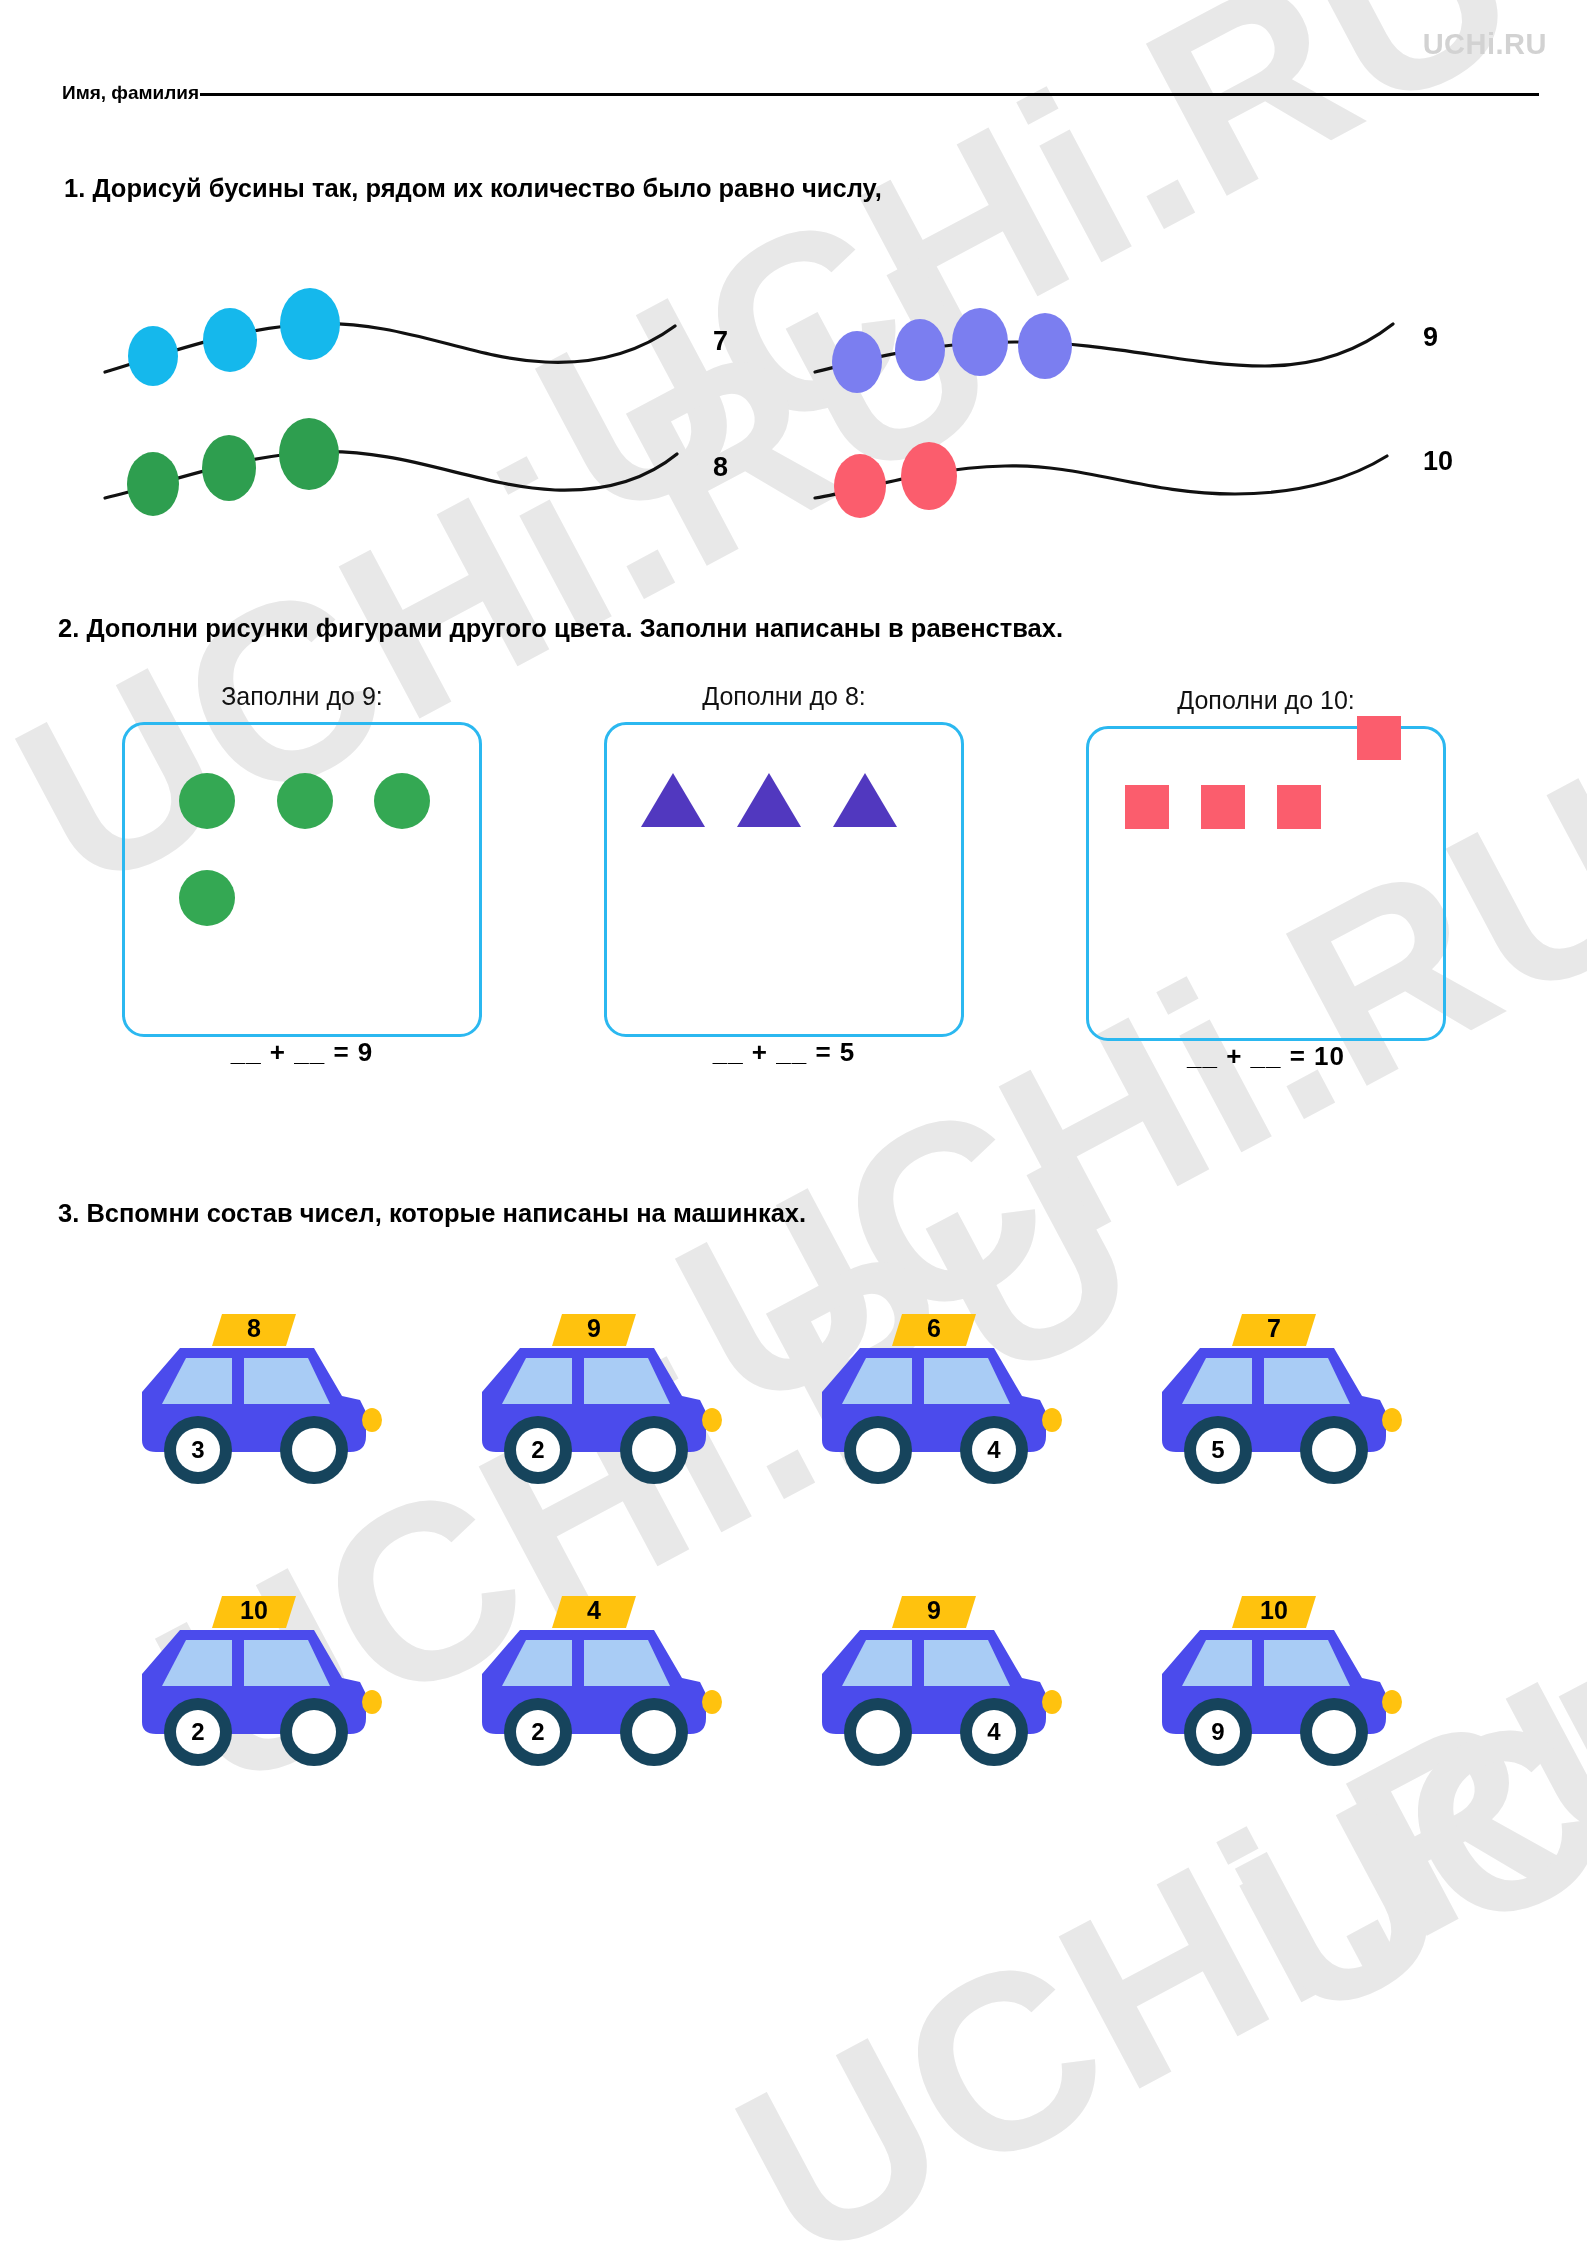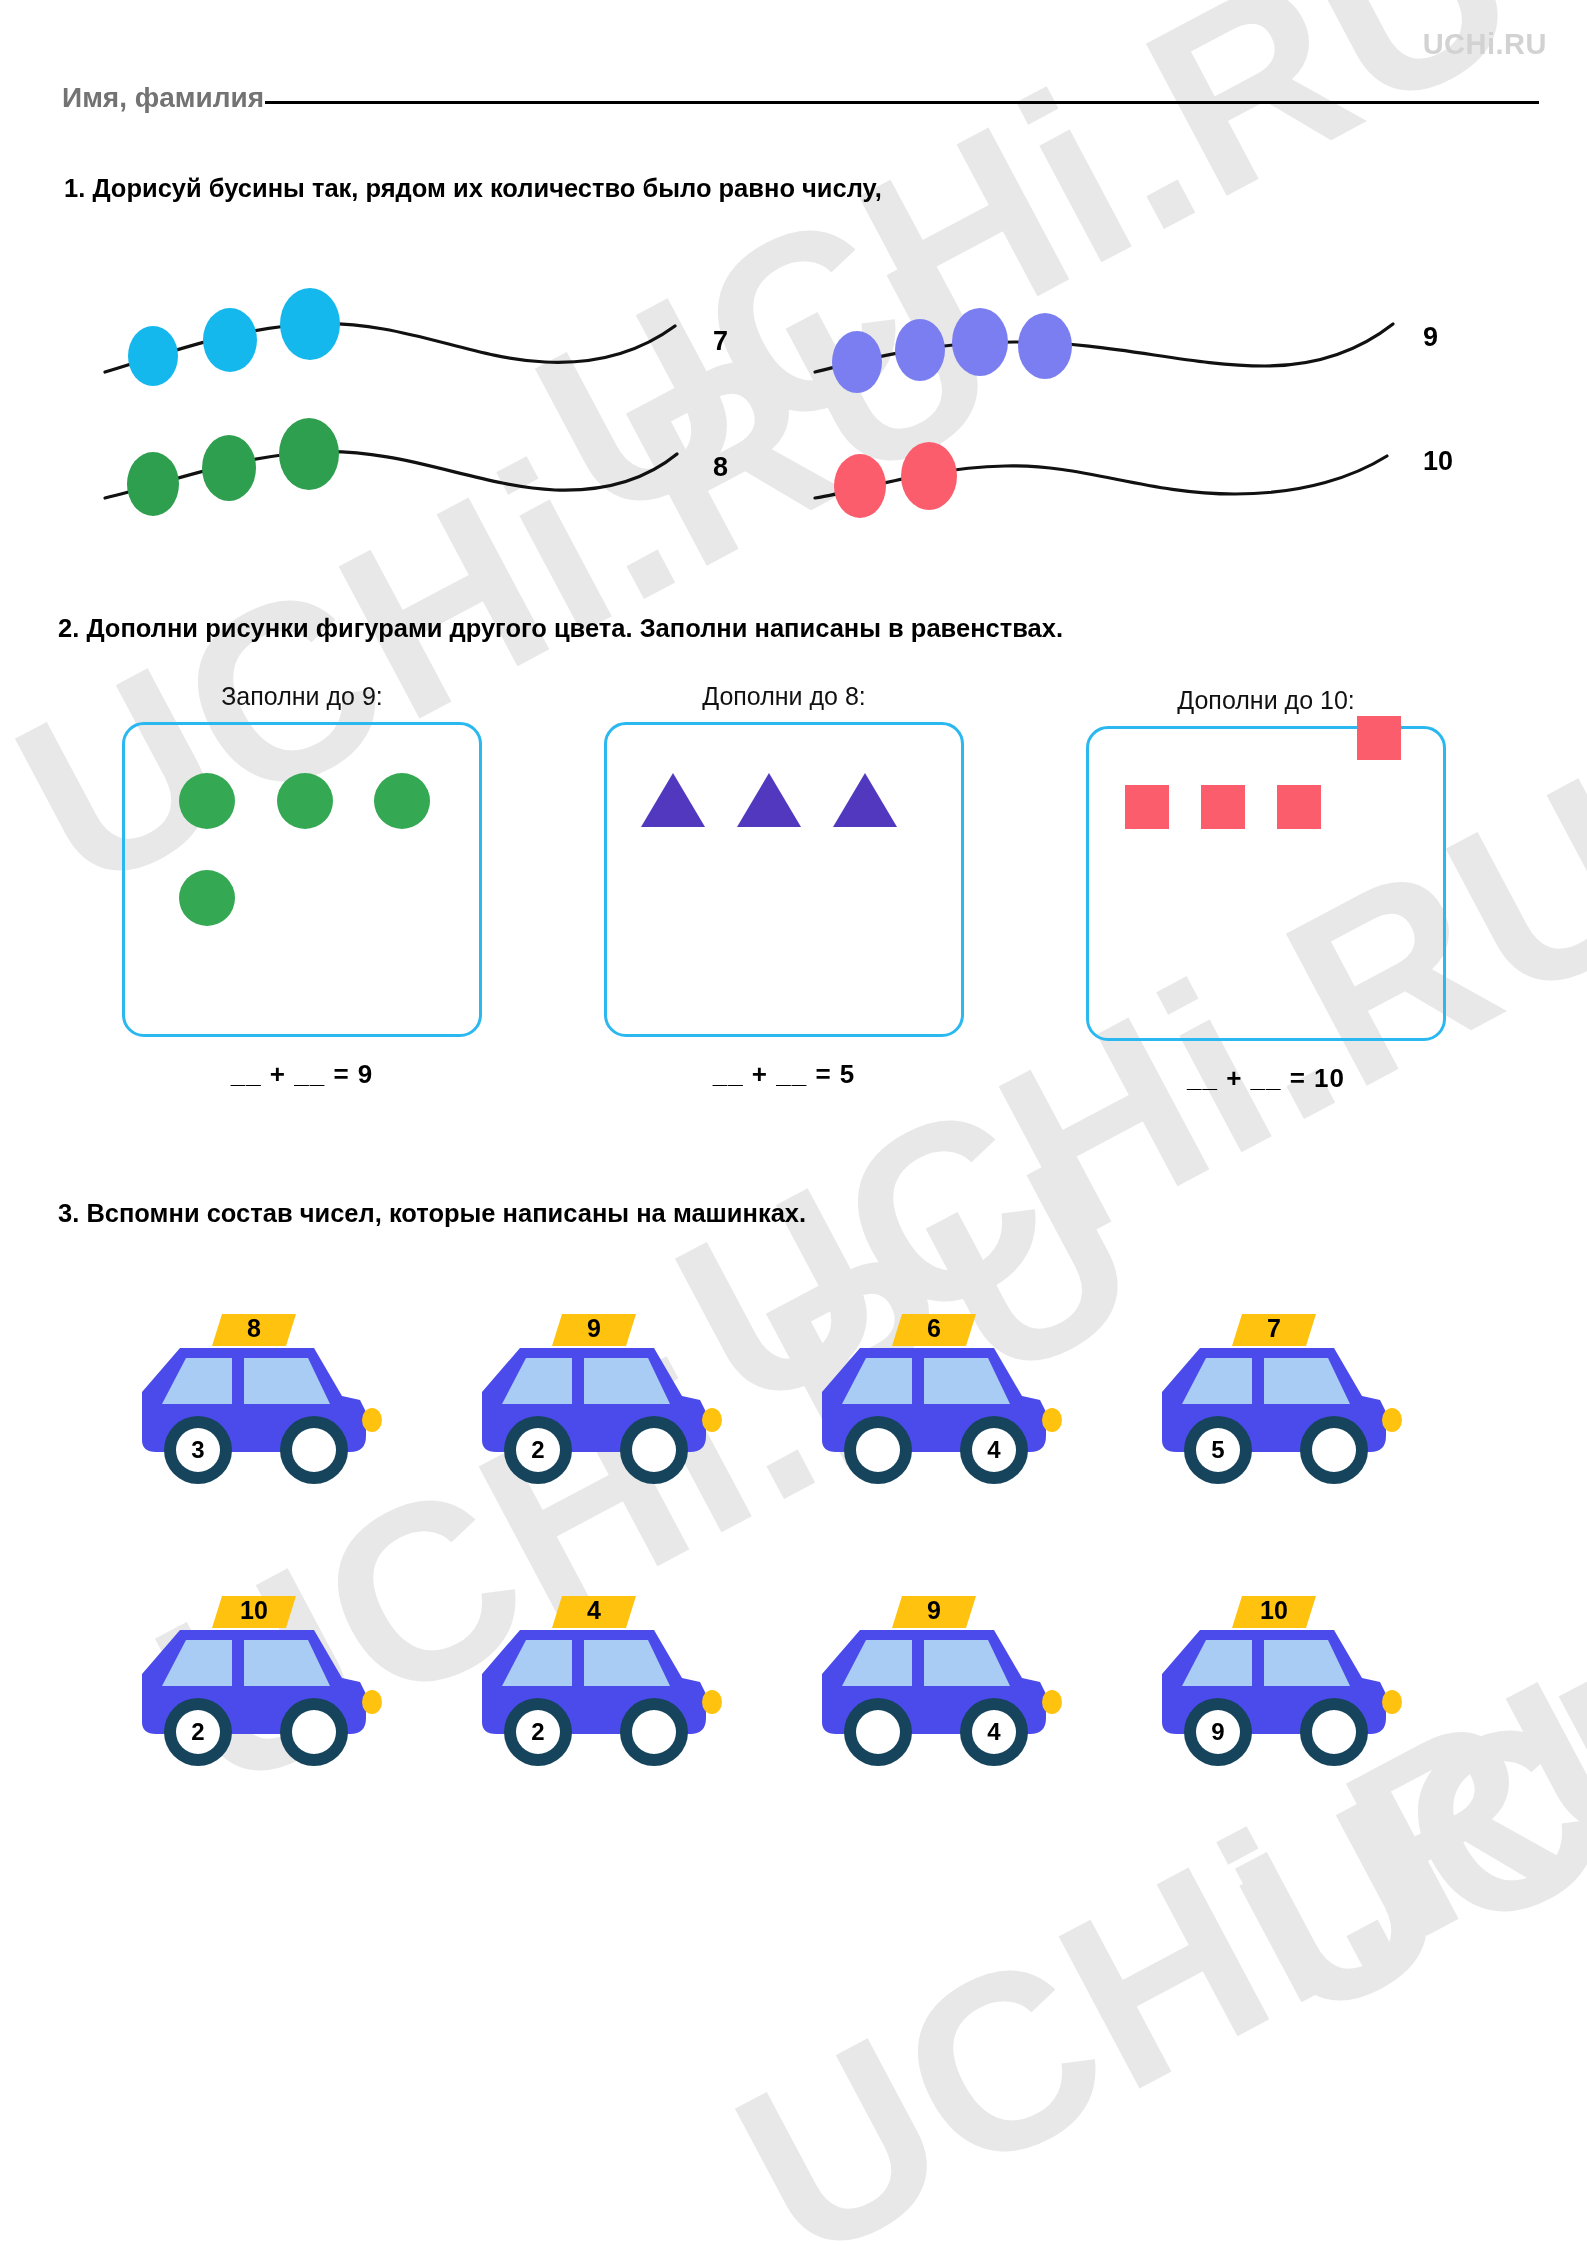--- a/index.html
+++ b/index.html
@@ -57,23 +57,23 @@
   
   .name-row {
     position: absolute;
     top: 82px;
     left: 62px;
     right: 48px;
     display: flex;
     align-items: baseline;
   }
   .name-label {
-    font-size: 28px;
-    font-weight: 700;
-    color: #737373;
+    font-size: 19px;
+    font-weight: 700;
+    color: #000000;
     white-space: nowrap;
   }
   .name-rule {
     flex: 1;
     border-bottom: 3px solid #000;
     height: 1px;
     margin-left: 1px;
     position: relative;
     top: -3px;
   }
@@ -114,21 +114,20 @@
   }
   .shape-box {
     width: 360px;
     height: 315px;
     border: 3px solid #2bb8f0;
     border-radius: 22px;
     position: relative;
     background: transparent;
   }
   .eq {
-    margin-top: 22px;
     text-align: center;
     font-size: 26px;
     font-weight: 700;
     color: #000;
     letter-spacing: 1px;
   }
   .circle-g {
     position: absolute;
     width: 56px; height: 56px;
     border-radius: 50%;

